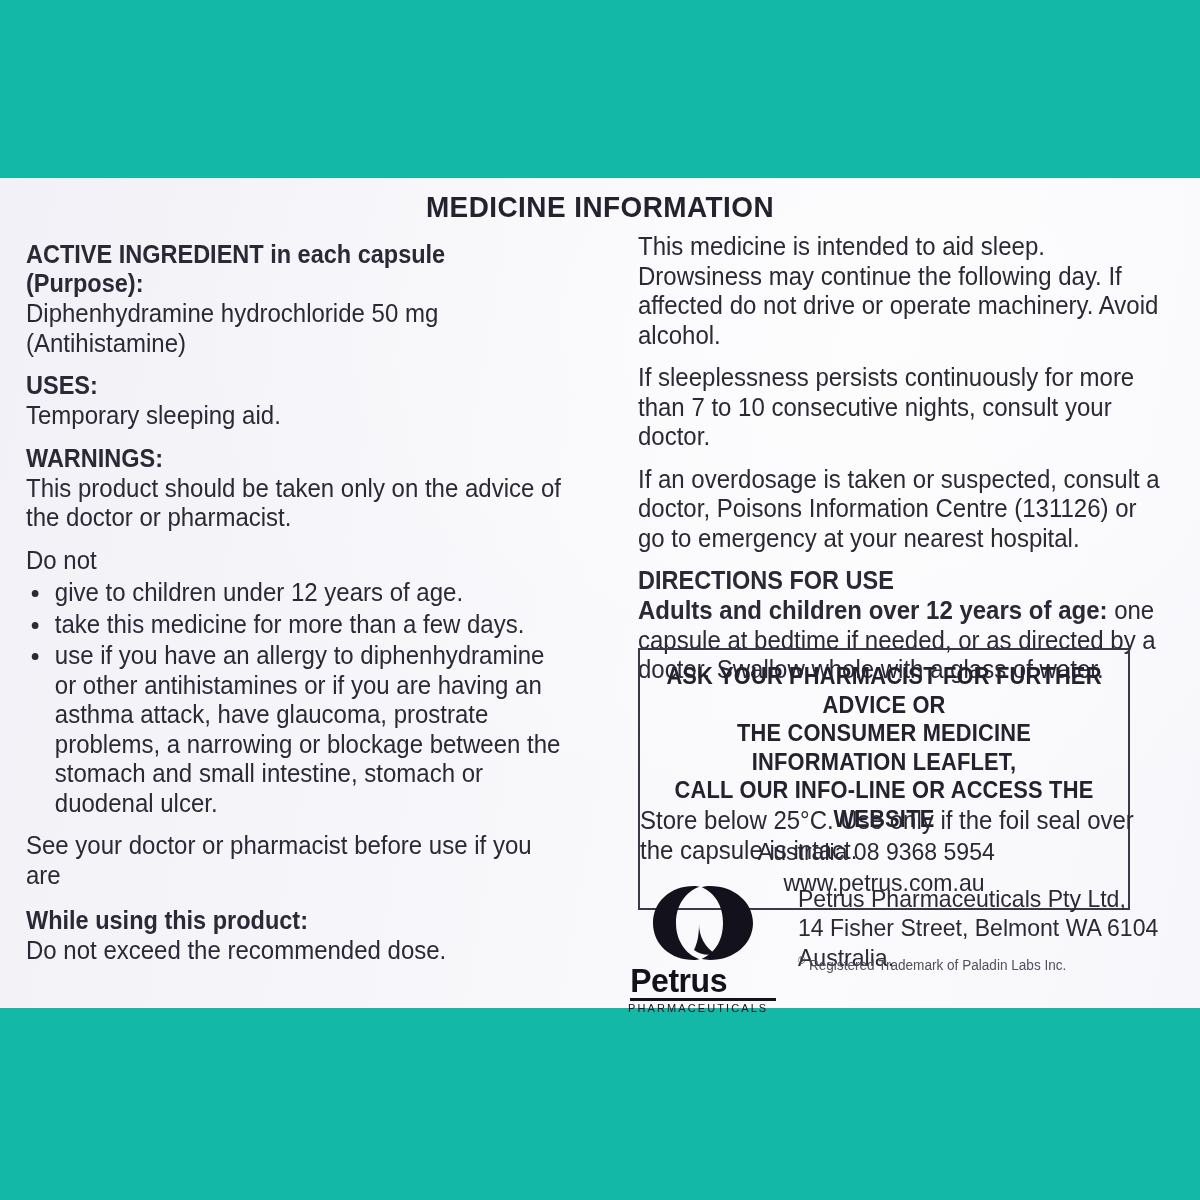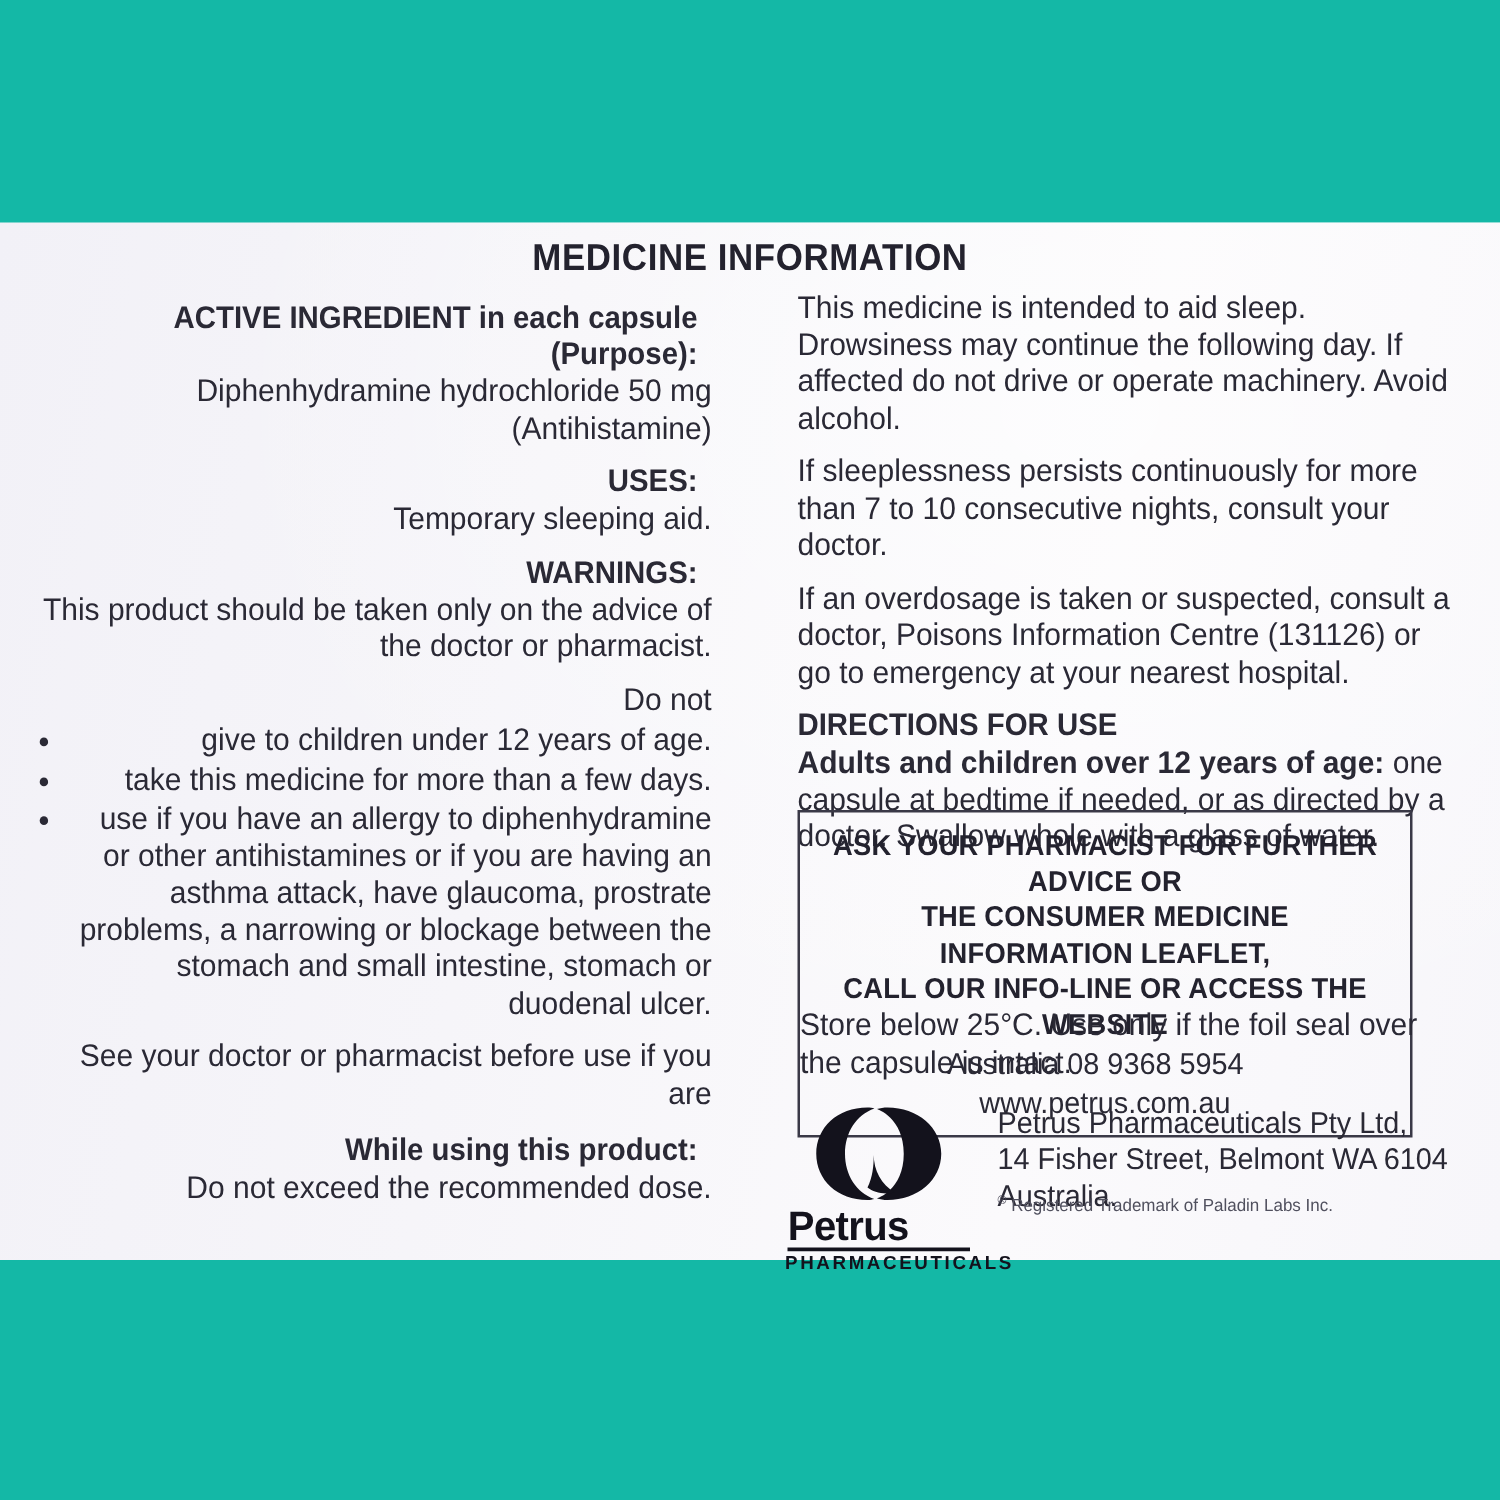--- a/index.html
+++ b/index.html
@@ -42,21 +42,21 @@
     font-weight: bold;
     letter-spacing: 0.5px;
     color: #23222e;
     transform: scaleX(0.93);
   }
 
   .col {
     position: absolute;
     color: #2a2935;
   }
-  #col-left  { left: 26px;  top: 240px; width: 566px; text-align: right; }
+  #col-left  { left: 26px;  top: 240px; width: 566px; }
   #col-right { left: 638px; top: 232px; width: 546px; }
 
   .para {
     font-size: 25px;
     line-height: 1.18;
     margin: 0 0 13px 0;
     transform: scaleX(0.96);
     transform-origin: left center;
   }
   .tight { margin-bottom: 3px; }
@@ -152,22 +152,22 @@
     line-height: 1;
     margin-top: 2px;
     transform: scaleX(0.97);
   }
   #logo-rule {
     height: 3px;
     background: #13121c;
     margin: 1px 2px 2px 2px;
   }
   #logo-sub {
-    font-size: 15px;
-    font-weight: bold;
+    font-size: 11px;
+    font-weight: normal;
     letter-spacing: 2.1px;
     color: #13121c;
     line-height: 1;
   }
 
   #company {
     position: absolute;
     left: 798px;
     top: 884px;
     width: 400px;

